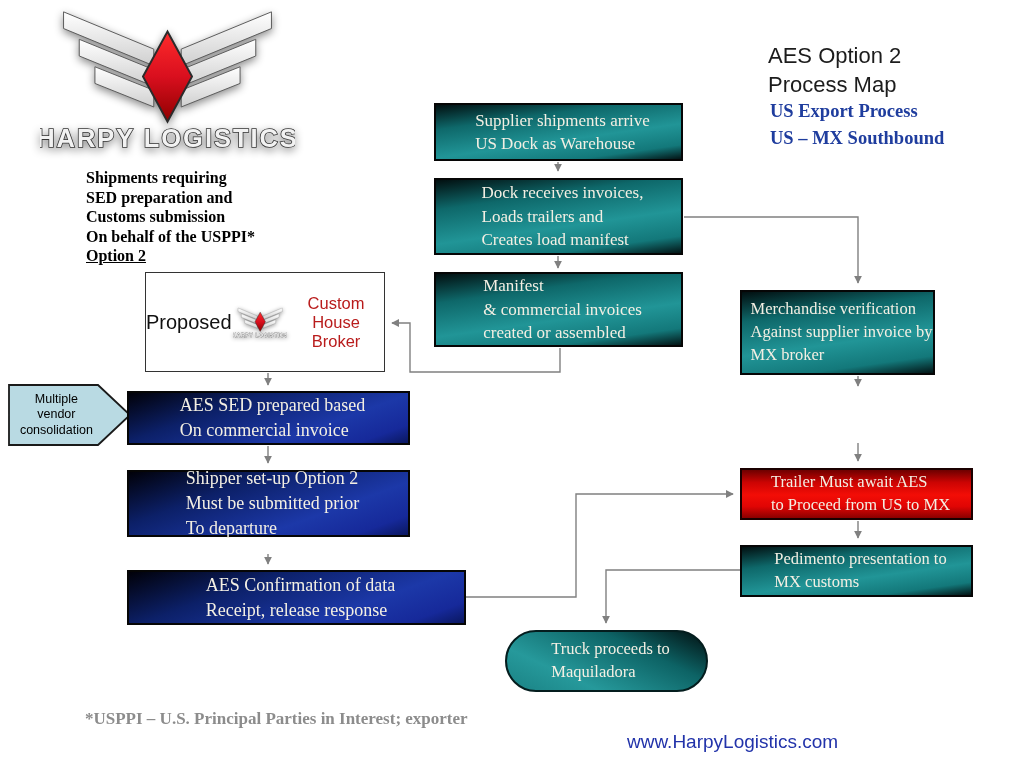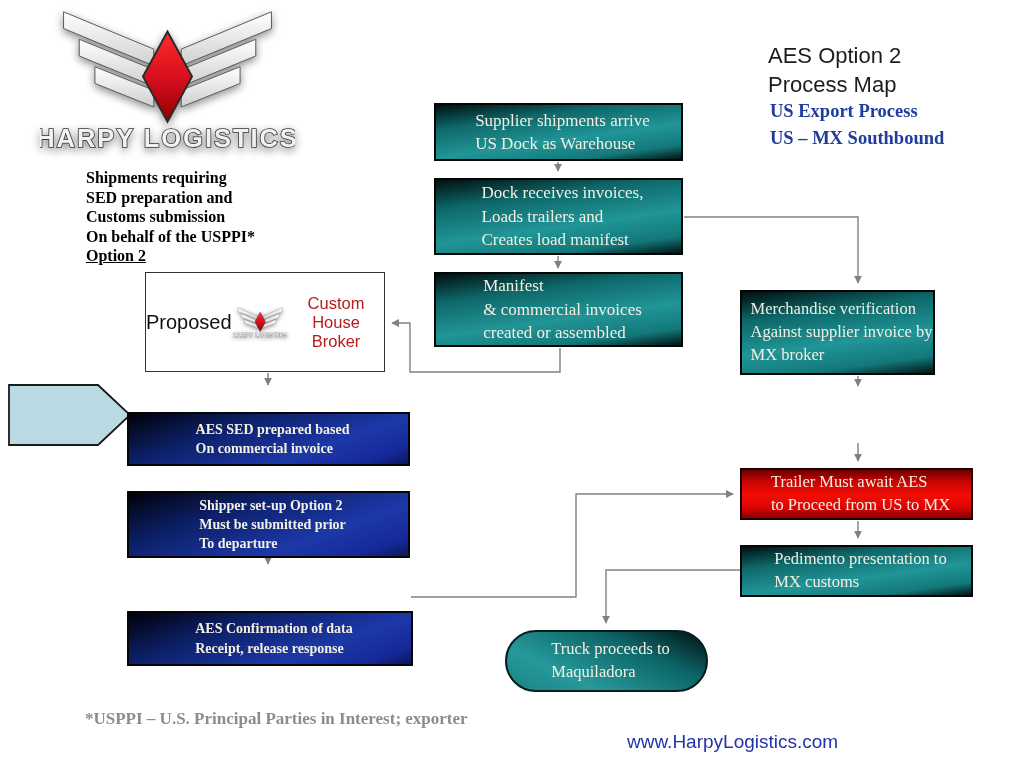--- a/index.html
+++ b/index.html
@@ -5,22 +5,22 @@
   html,body{margin:0;padding:0;background:#e8e8e8;}
   .slide{position:relative;width:1024px;height:768px;background:#ffffff;overflow:hidden;
          font-family:"Liberation Sans",sans-serif;}
   .abs{position:absolute;}
   .ml{white-space:pre-line;}
   
   .fbox{position:absolute;box-sizing:border-box;display:flex;align-items:center;justify-content:center;
         text-align:left;color:#f3efe3;font-family:"Liberation Serif",serif;font-size:17px;line-height:1.38;padding-left:8px;}
   .box-teal{border:2px solid #060606;
         background:linear-gradient(172deg,#020f10 0%,#0e686a 28%,#219597 60%,#13787a 84%,#031516 100%);}
-  .box-navy{border:2px solid #060606;font-weight:bold;font-size:14px;
-        background:linear-gradient(160deg,#010109 0%,#0c2068 32%,#1c38a8 68%,#16299a 88%,#0a1760 100%);margin-top:21px;}
+  .box-navy{border:2px solid #060606;font-weight:normal;font-size:18px;
+        background:linear-gradient(160deg,#010109 0%,#0c2068 32%,#1c38a8 68%,#16299a 88%,#0a1760 100%);}
   .box-red{border:2px solid #1a0000;
         background:linear-gradient(180deg,#6e0000 0%,#cc0403 26%,#f30d06 52%,#e00504 76%,#8b0000 100%);}
   .box-truck{border:2px solid #041d1e;border-radius:33px;
         background:linear-gradient(205deg,#021011 0%,#0d6365 32%,#26999b 72%,#1a8284 100%);}
   
   .hdr-sub{font-size:22px;color:#1c1c1c;line-height:1.3;}
   .hdr-title{font-family:"Liberation Serif",serif;font-weight:bold;font-size:18.5px;line-height:1.45;}
   .note{font-family:"Liberation Serif",serif;font-weight:bold;font-size:16px;color:#000;line-height:1.22;}
   .note .u{text-decoration:underline;}
   .footnote{font-family:"Liberation Serif",serif;font-weight:bold;font-size:17px;color:#8c8c8c;}
@@ -114,20 +114,23 @@
     <svg class="logo-small" width="92" height="55" viewBox="0 0 260 155">
         <use href="#harpy-logo"></use>
       </svg>
     <span class="p-bottom">Custom House Broker</span>
   </div>
 
   <div class="callout" style="left:8px;top:384px;width:124px;height:62px">
     <svg width="124" height="62">
       <polygon points="1,1 90,1 122,31 90,61 1,61" fill="#b9dae3" stroke="#1a1a1a" stroke-width="1.8"></polygon>
     </svg>
+    <div class="c-text ml">Multiple
+vendor
+consolidation</div>
   </div>
 
   <div class="fbox box-teal ml" style="left:434px;top:103px;width:249px;height:58px">Supplier shipments arrive
 US Dock as Warehouse</div>
   <div class="fbox box-teal ml" style="left:434px;top:178px;width:249px;height:77px">Dock  receives invoices,
 Loads trailers and
 Creates load manifest</div>
   <div class="fbox box-teal ml" style="left:434px;top:272px;width:249px;height:75px">Manifest
 &amp; commercial invoices
 created or assembled</div>
@@ -138,21 +141,21 @@
   <div class="fbox box-red ml" style="left:740px;top:468px;width:233px;height:52px;font-size:16.5px">Trailer Must await AES
 to Proceed from US to MX</div>
   <div class="fbox box-teal ml" style="left:740px;top:545px;width:233px;height:52px;font-size:16.5px">Pedimento presentation to
 MX customs</div>
 
   <div class="fbox box-navy ml" style="left:127px;top:391px;width:283px;height:54px">AES SED prepared based
 On commercial invoice</div>
   <div class="fbox box-navy ml" style="left:127px;top:470px;width:283px;height:67px">Shipper set-up Option 2
 Must be submitted prior
 To departure</div>
-  <div class="fbox box-navy ml" style="left:127px;top:590px;width:286px;height:55px">AES Confirmation of data
+  <div class="fbox box-navy ml" style="left:127px;top:570px;width:339px;height:55px">AES Confirmation of data
 Receipt, release response</div>
 
   <div class="fbox box-truck ml" style="left:505px;top:630px;width:203px;height:62px;font-size:16.5px">Truck proceeds to
 Maquiladora</div>
 
   <div class="abs footnote" style="left:85px;top:709px">*USPPI – U.S. Principal Parties in Interest; exporter</div>
   <div class="abs website" style="left:627px;top:731px">www.HarpyLogistics.com</div>
 
 </div>
 

